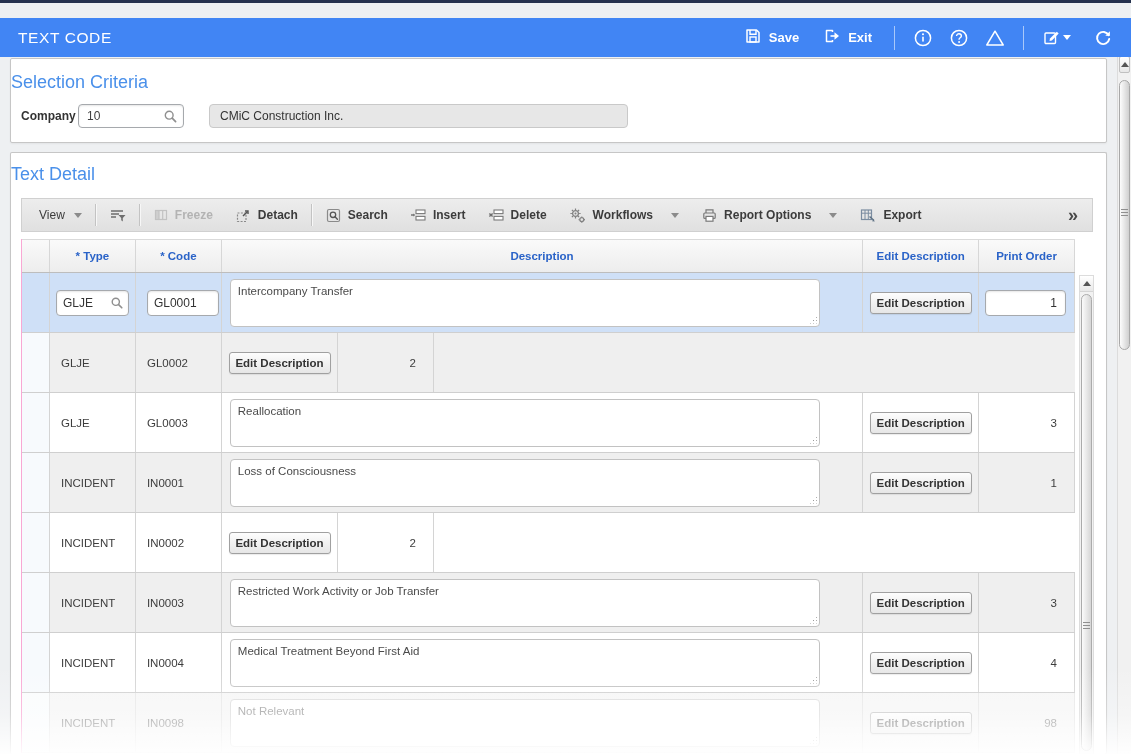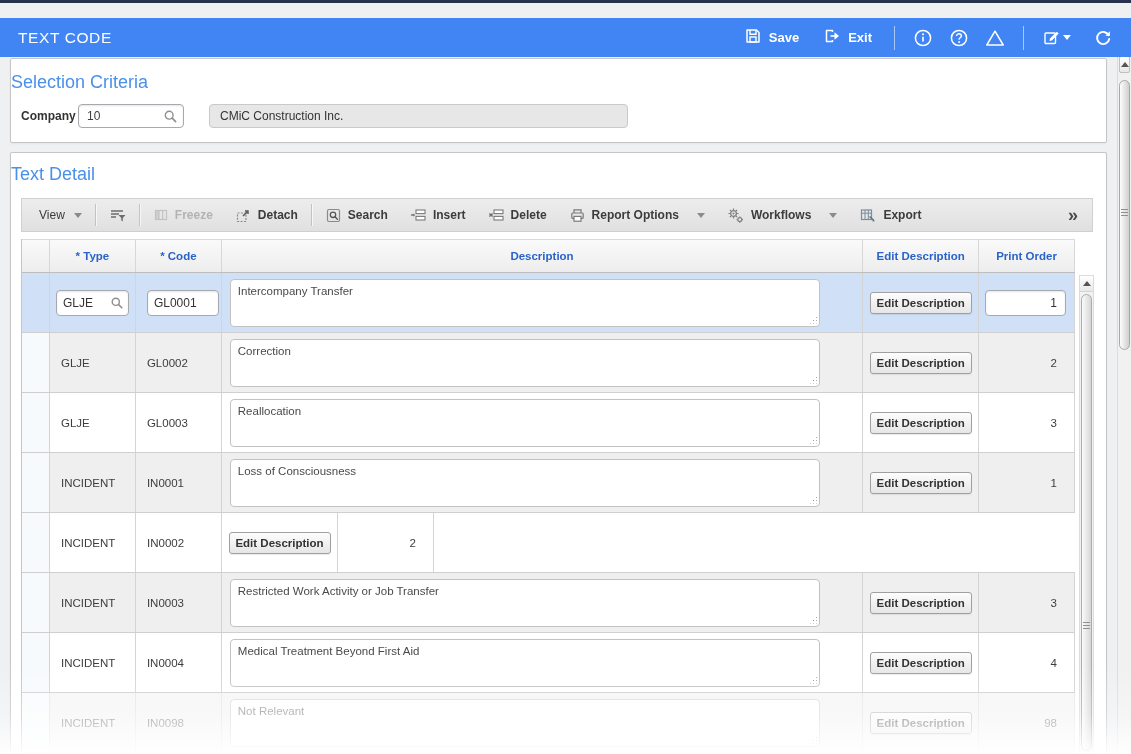--- a/index.html
+++ b/index.html
@@ -214,37 +214,37 @@
     </div>
     <div class="ti">
       <svg width="17" height="16" viewBox="0 0 17 16">
           <rect x="6" y="3" width="9" height="3.6" fill="#fff" stroke="#7a7a7a" stroke-width="1.1"></rect>
           <rect x="6" y="9.4" width="9" height="3.6" fill="#fff" stroke="#7a7a7a" stroke-width="1.1"></rect>
           <path d="M1.4 6.4l3.2 3.2M4.6 6.4L1.4 9.6" stroke="#6e6e6e" stroke-width="1.4"></path>
         </svg>
       <span>Delete</span>
     </div>
     <div class="ti">
-      <svg width="17" height="17" viewBox="0 0 17 17">
-          <path d="M5 6V2.8h7V6" fill="none" stroke="#7a7a7a" stroke-width="1.2"></path>
-          <rect x="2.8" y="6" width="11.4" height="5.4" rx="1" fill="none" stroke="#7a7a7a" stroke-width="1.2"></rect>
-          <rect x="5" y="9.4" width="7" height="4.8" fill="#fff" stroke="#7a7a7a" stroke-width="1.2"></rect>
-        </svg>
-      <span>Report Options</span>
-      <span class="caret-g" style="margin-left:12px;"></span>
-    </div>
-    <div class="ti">
       <svg width="18" height="17" viewBox="0 0 18 17">
           <circle cx="6.5" cy="6.5" r="2.9" fill="none" stroke="#818181" stroke-width="1.3"></circle>
           <circle cx="6.5" cy="6.5" r="1" fill="#818181"></circle>
           <path d="M6.5 2.9V1.4M6.5 10.1v1.5M2.9 6.5H1.4M10.1 6.5h1.5M4 4L2.9 2.9M9 4l1.1-1.1M4 9l-1.1 1.1M9 9l1.1 1.1" stroke="#818181" stroke-width="1.2"></path>
           <circle cx="12.8" cy="12.6" r="2" fill="none" stroke="#818181" stroke-width="1.2"></circle>
           <path d="M12.8 10.3V9.4M12.8 14.9v.9M10.5 12.6h-.9M15.1 12.6h.9" stroke="#818181" stroke-width="1.1"></path>
         </svg>
       <span>Workflows</span>
+      <span class="caret-g" style="margin-left:12px;"></span>
+    </div>
+    <div class="ti">
+      <svg width="17" height="17" viewBox="0 0 17 17">
+          <path d="M5 6V2.8h7V6" fill="none" stroke="#7a7a7a" stroke-width="1.2"></path>
+          <rect x="2.8" y="6" width="11.4" height="5.4" rx="1" fill="none" stroke="#7a7a7a" stroke-width="1.2"></rect>
+          <rect x="5" y="9.4" width="7" height="4.8" fill="#fff" stroke="#7a7a7a" stroke-width="1.2"></rect>
+        </svg>
+      <span>Report Options</span>
       <span class="caret-g" style="margin-left:12px;"></span>
     </div>
     <div class="ti">
       <svg width="18" height="17" viewBox="0 0 18 17">
           <rect x="2.5" y="3" width="10" height="9.5" fill="none" stroke="#7a8ca0" stroke-width="1.2"></rect>
           <path d="M2.5 6.2h10M6 3v9.5M9.3 3v9.5" stroke="#7a8ca0" stroke-width="1"></path>
           <path d="M10.5 9.5l4.3 3.7" stroke="#5f7285" stroke-width="1.5"></path>
           <path d="M15.8 14.5l-2.8-.3 1.6-1.9z" fill="#5f7285"></path>
         </svg>
       <span>Export</span>
@@ -299,26 +299,20 @@
         <div class="trow stripe">
     <div class="cell c-sel"></div>
     <div class="cell c-type">
       <span class="plain">GLJE</span>
 
     </div>
     <div class="cell c-code">
       <span class="plain">GL0002</span>
 
     </div>
-    <div class="cell c-desc">
-      <div class="ta">
-        <span>Correction</span>
-        <span class="grip"></span>
-      </div>
-    </div>
     <div class="cell c-edit">
       <button class="btn">Edit Description</button>
     </div>
     <div class="cell c-po">
       <span class="plain">2</span>
 
     </div>
   </div>
         <div class="trow">
     <div class="cell c-sel"></div>

